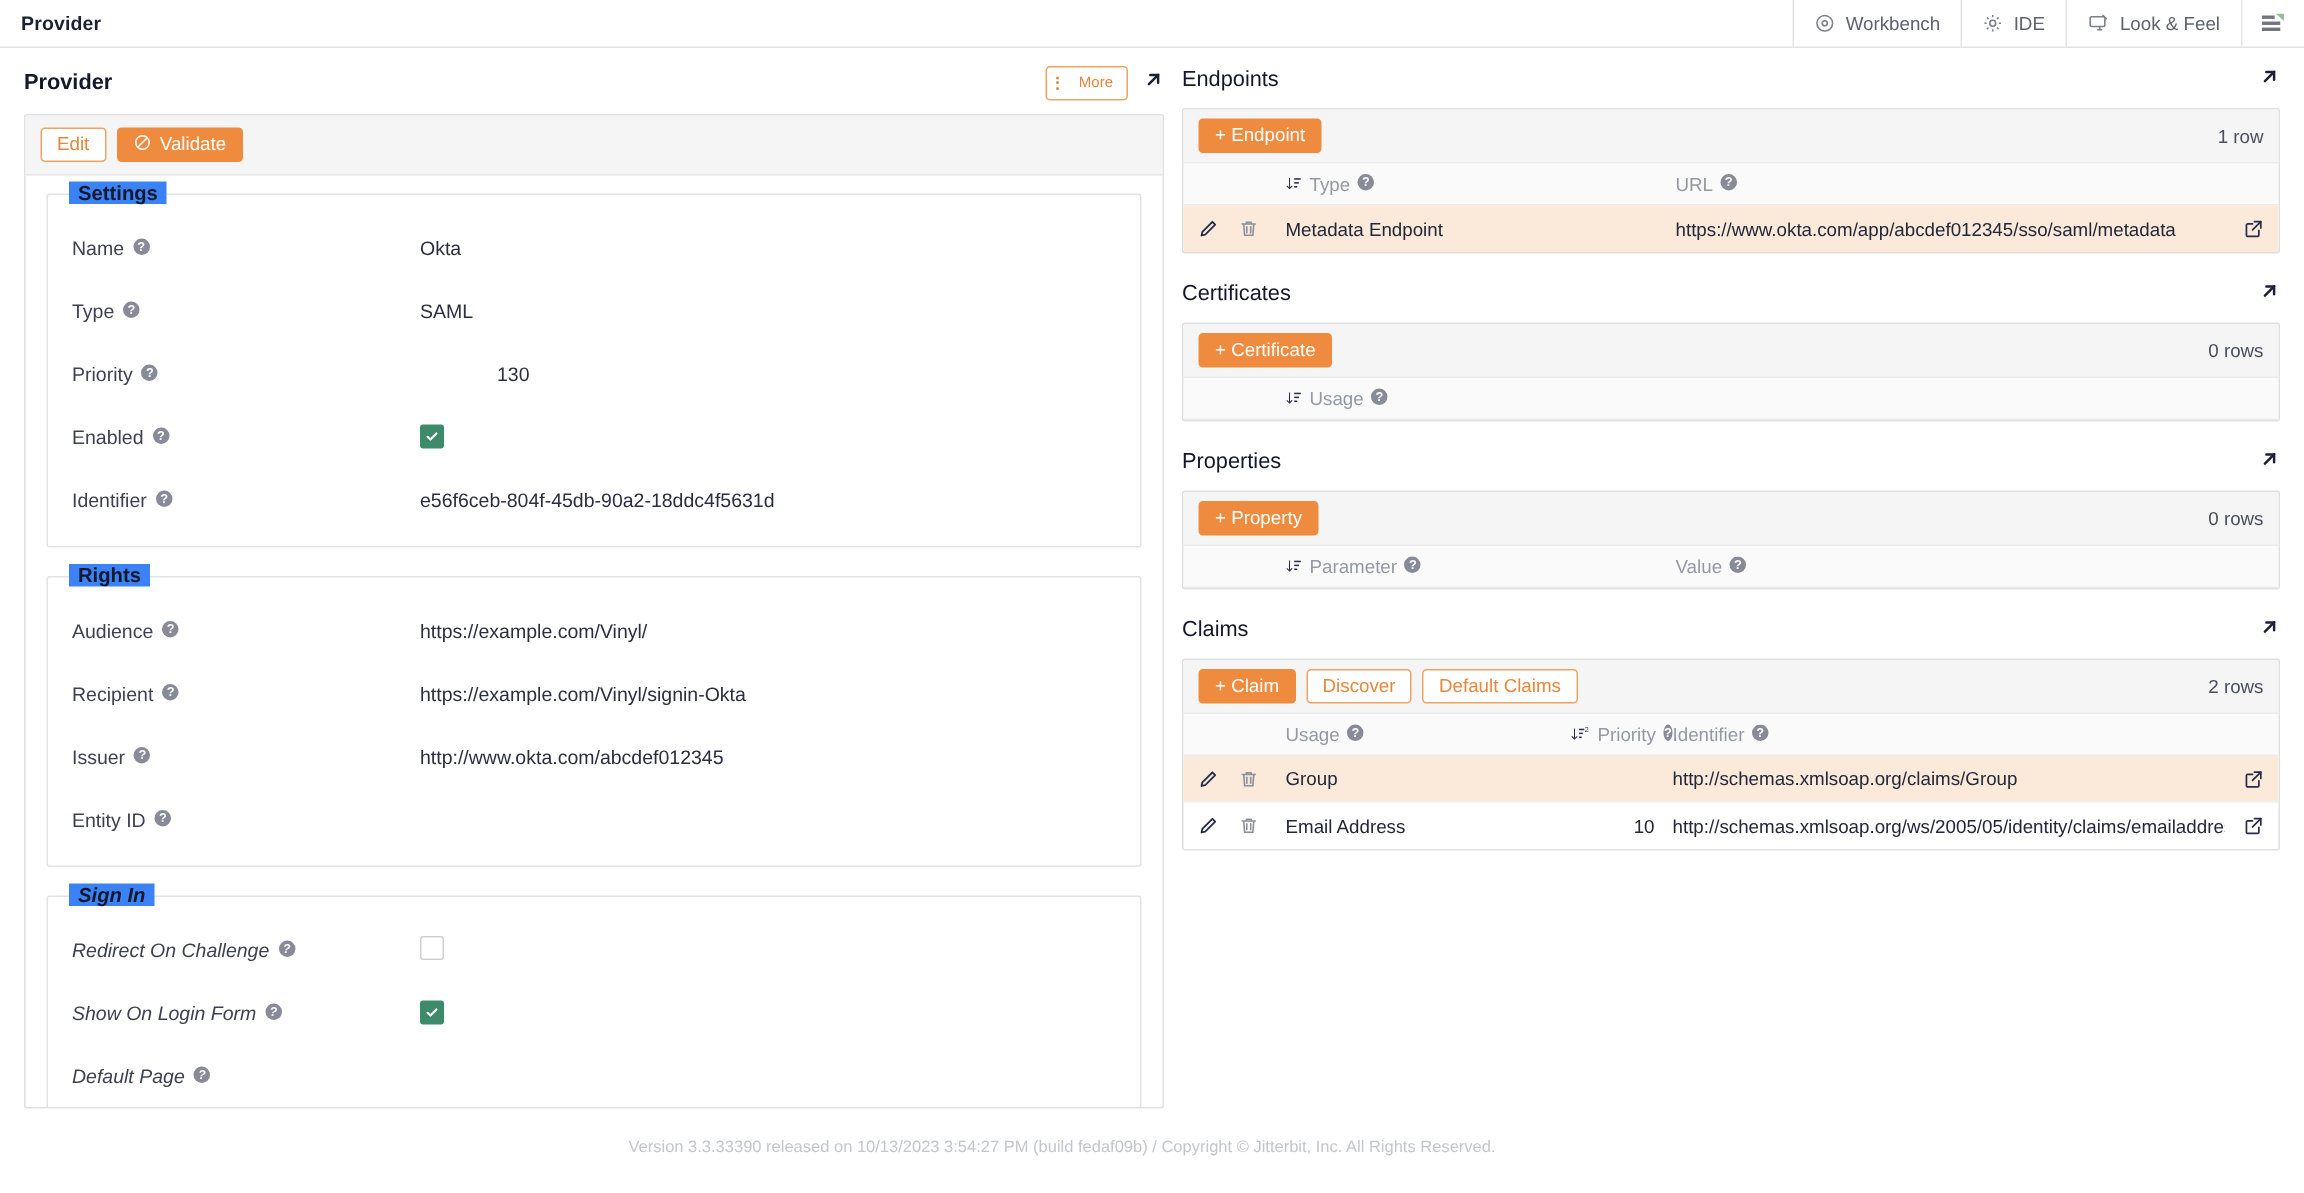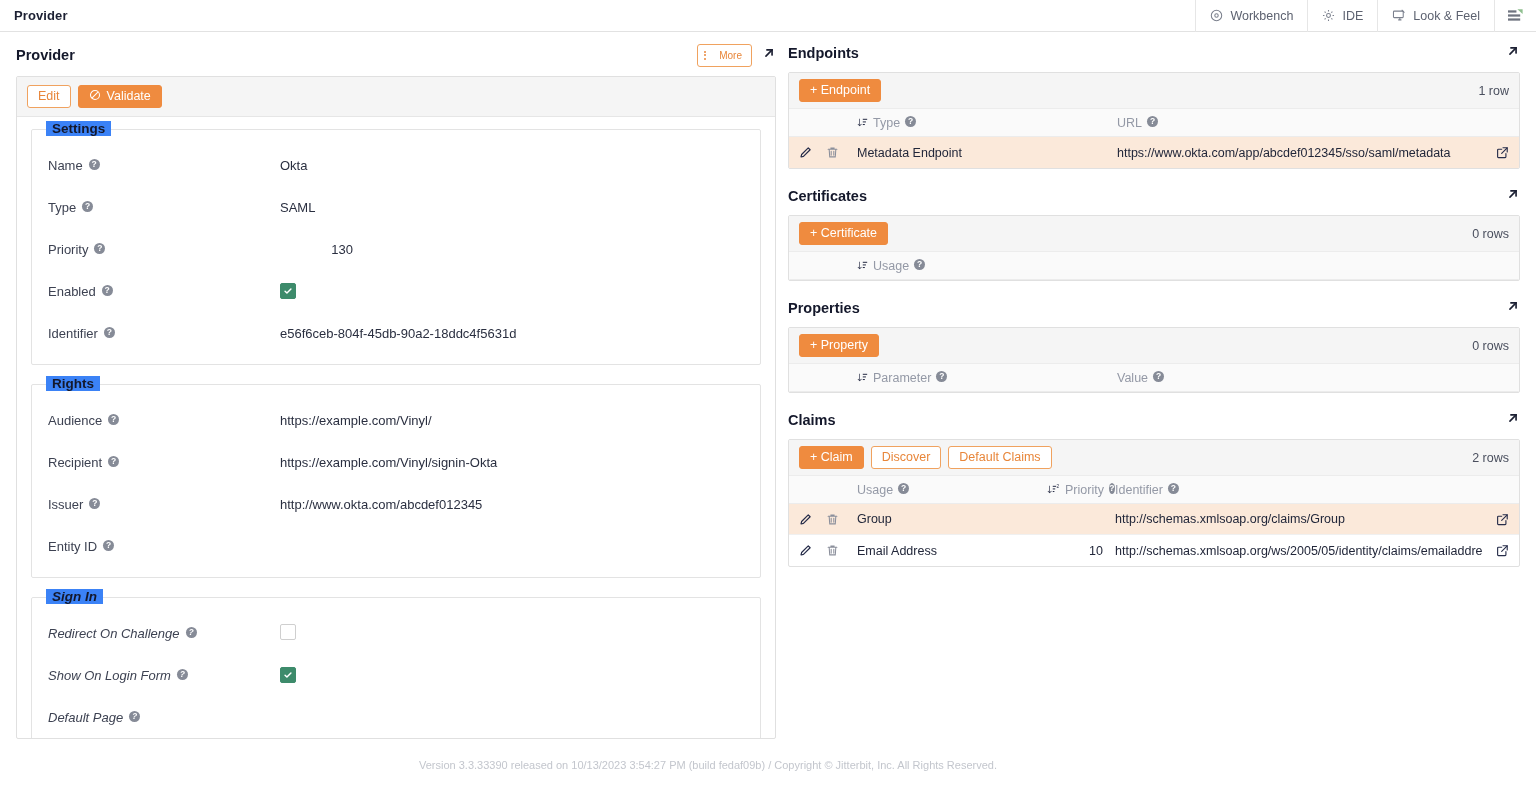--- a/index.html
+++ b/index.html
@@ -114,21 +114,21 @@
   .chk.on  { background: #3d8b6b; border: 1px solid #3d8b6b; }
   .chk.off { background: #fff;    border: 1px solid #cfcfcf; }
   .chk.on svg { display: block; }
 
   
   .left-card-clip { height: 663px; overflow: hidden; }
 
   
   .rpanel { margin-bottom: 14px; }
   .rpanel-head { display: flex; align-items: center; height: 26px; margin-bottom: 6px; }
-  .rpanel-title { font-size: 14.5px; font-weight: bold; color: #14182b; }
+  .rpanel-title { font-size: 14.5px; font-weight: normal; color: #14182b; }
   .rpanel-head .expand-arrow { margin-left: auto; }
 
   .grid { border: 1px solid #e0e0e0; border-radius: 2px; background: #fff; overflow: hidden; }
   .grid-toolbar {
     background: #f5f5f5; border-bottom: 1px solid #ececec;
     padding: 6px 10px; display: flex; align-items: center; gap: 7px;
     min-height: 34px;
   }
   .rows-count { margin-left: auto; font-size: 12.5px; color: #4a4f5e; }
 

